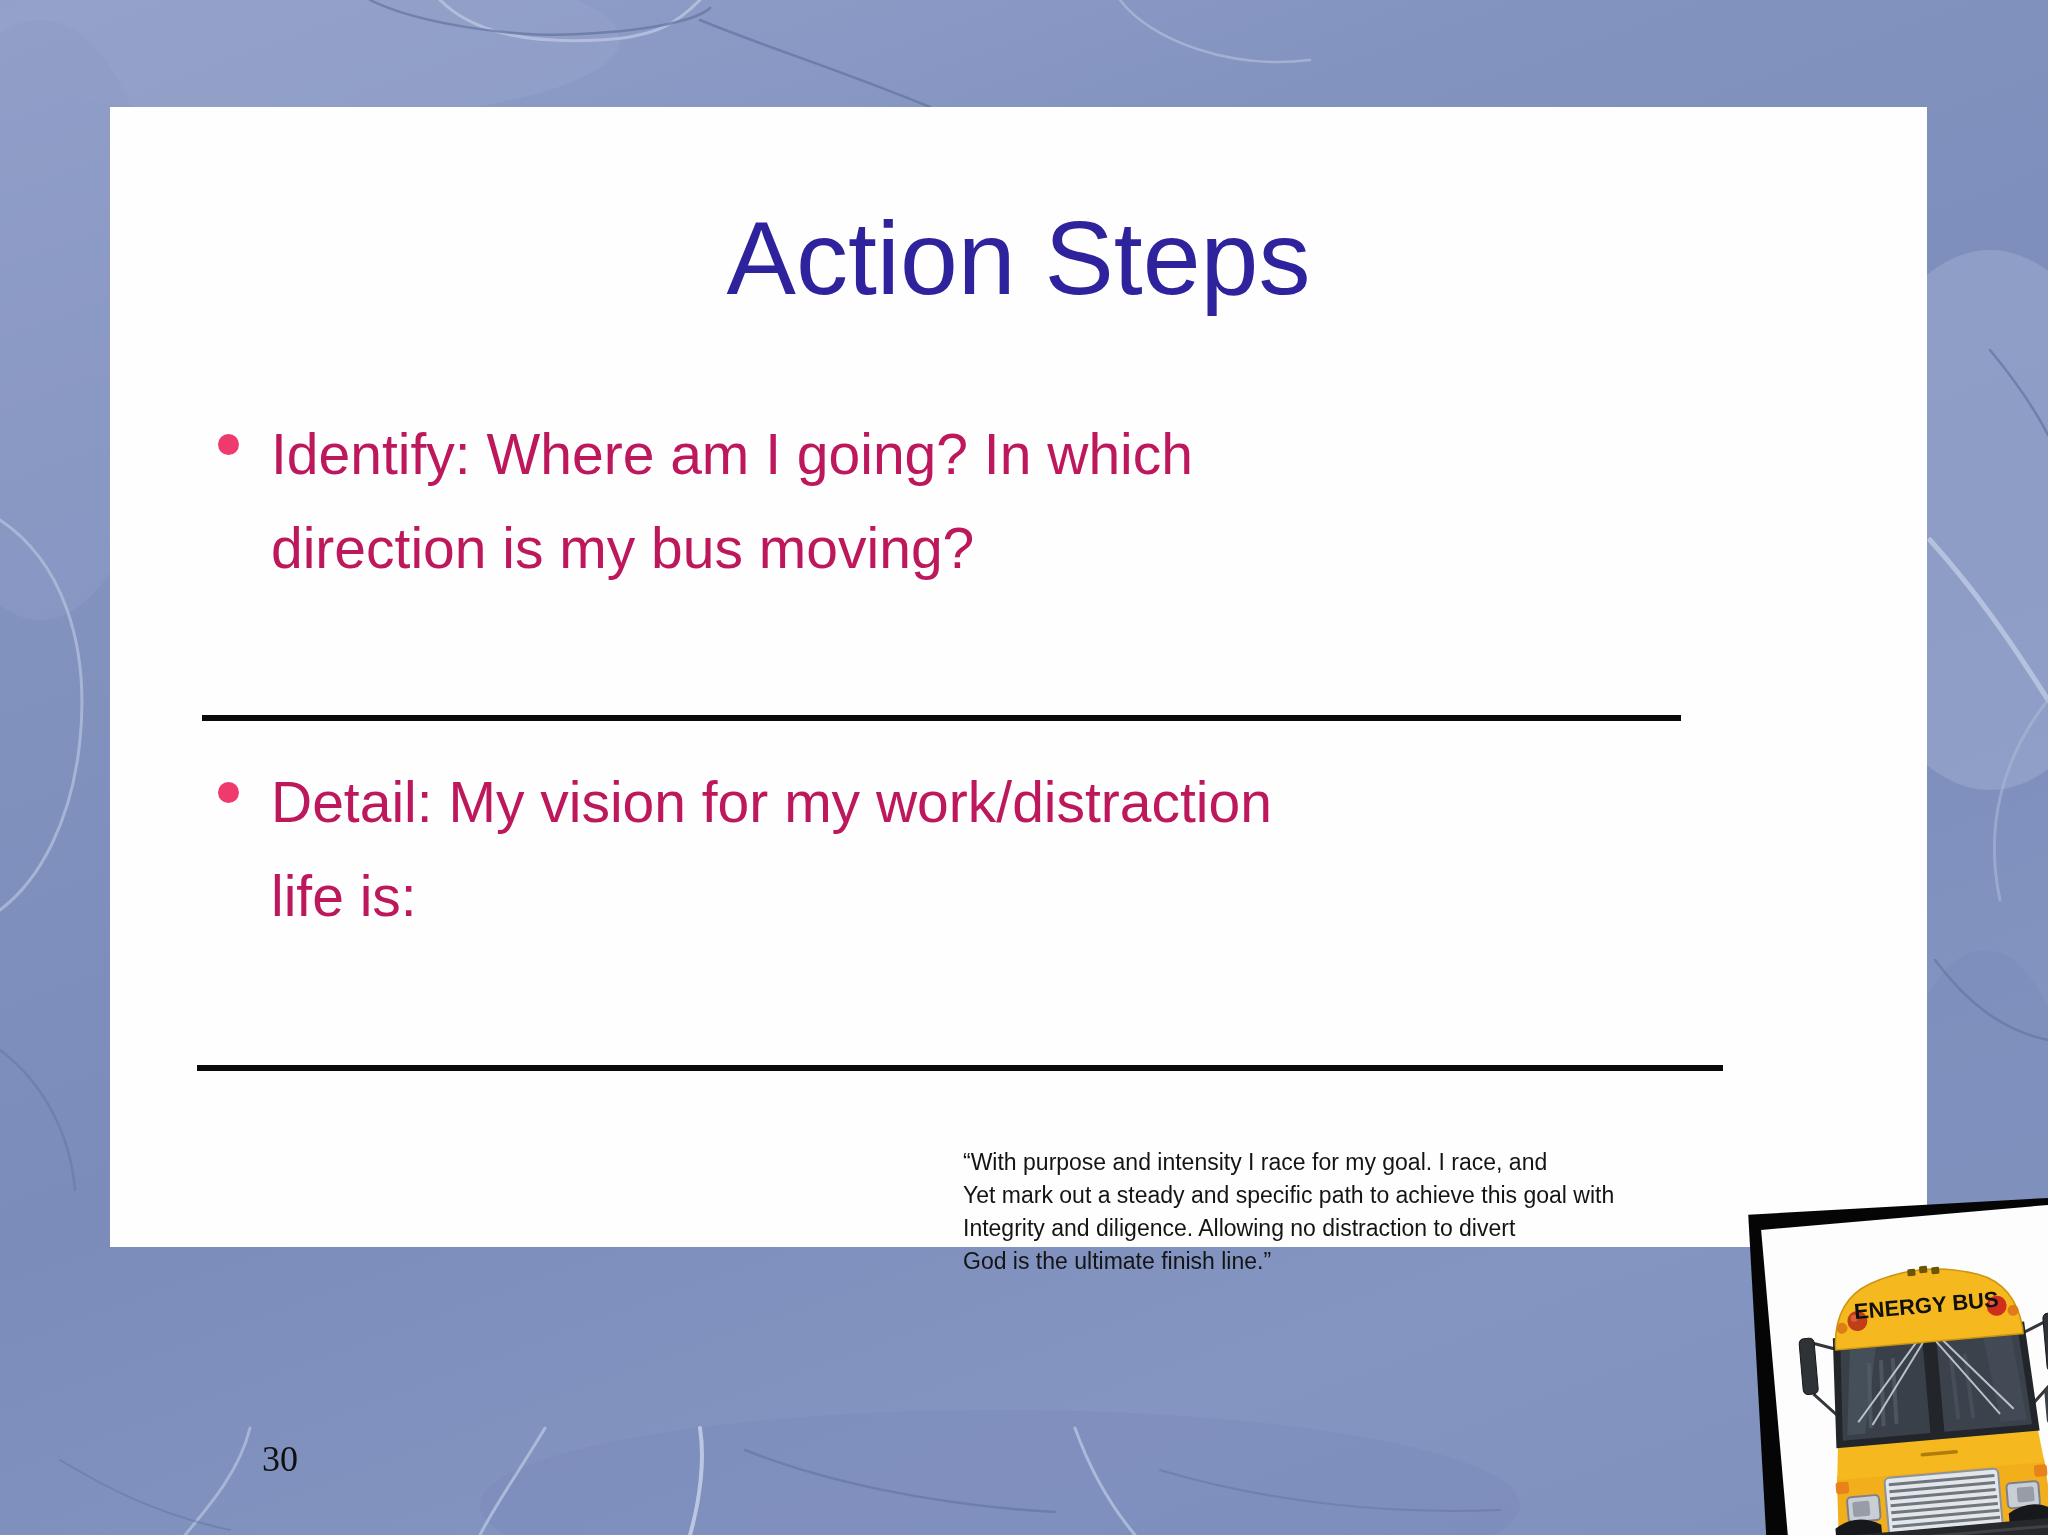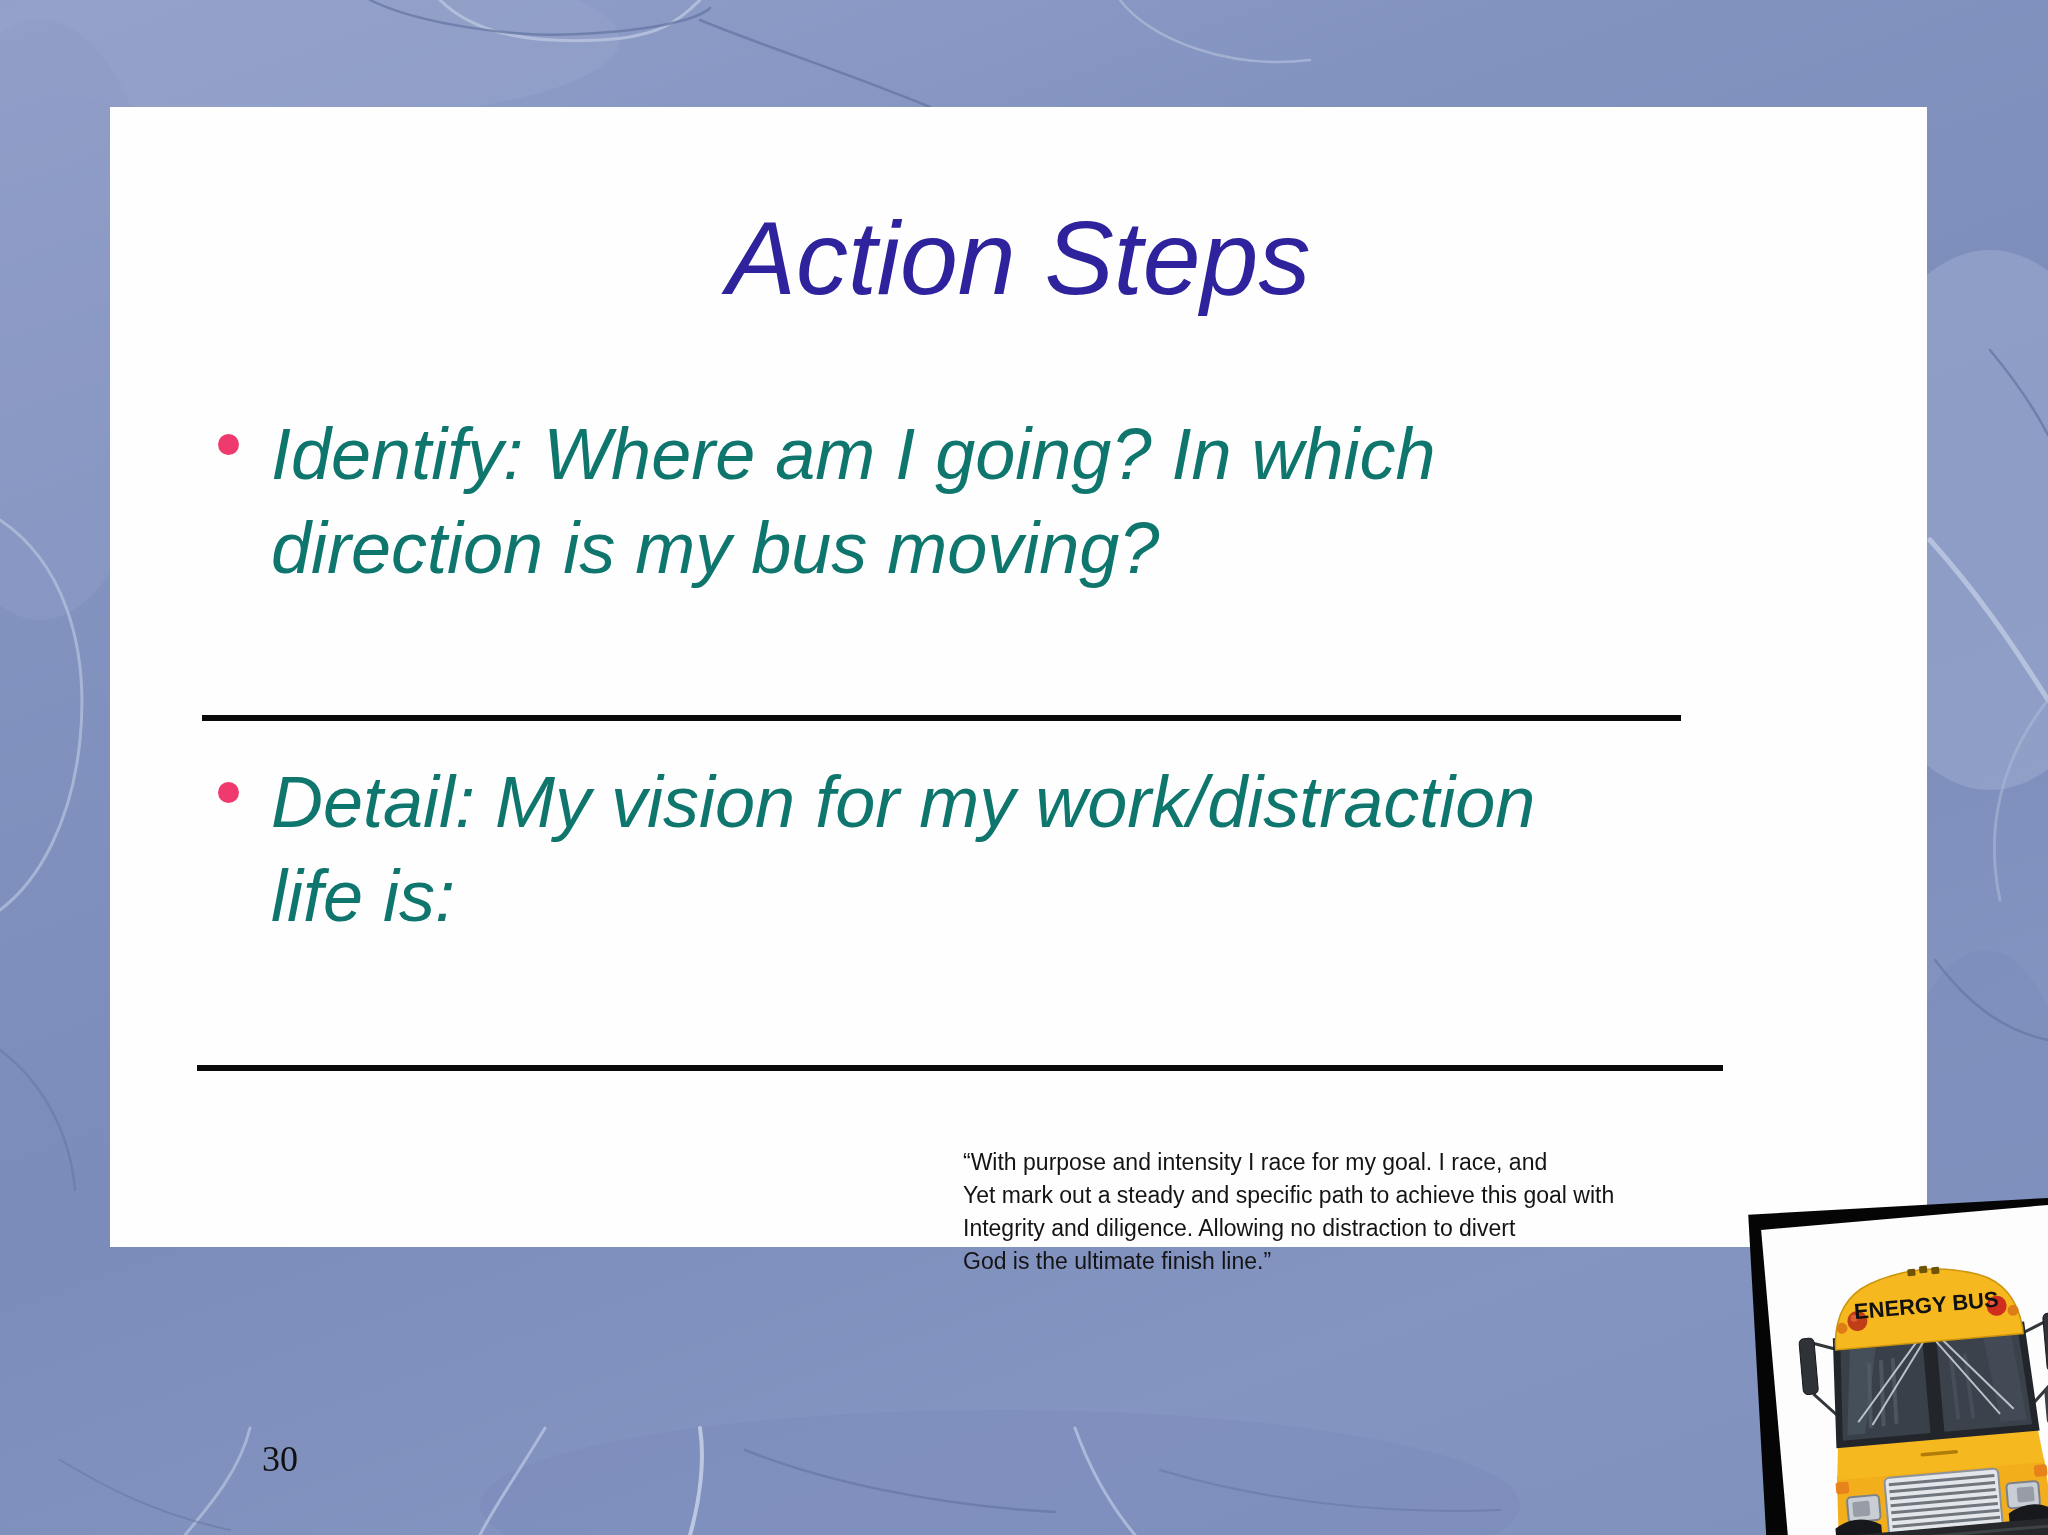--- a/index.html
+++ b/index.html
@@ -5,32 +5,32 @@
   html,body { margin:0; padding:0; }
   .page {
     position:relative; width:2048px; height:1535px; overflow:hidden;
     font-family:"Liberation Sans", sans-serif;
     background:linear-gradient(160deg,#93a1ca 0%,#8393c0 25%,#7b8cba 55%,#8595c2 80%,#7f90bd 100%);
   }
   .bg-svg { position:absolute; left:0; top:0; z-index:0; }
 
   .slide {
     position:absolute; left:110px; top:107px; width:1817px; height:1140px;
-    background:#fefefe; z-index:1;font-style:italic;
+    background:#fefefe; z-index:1;
   }
   .title {
     position:absolute; left:0; right:0; top:92px; margin:0;
     text-align:center; font-size:104px; font-weight:400; letter-spacing:0;
   }
   .bullet { position:absolute; display:flex; align-items:flex-start; }
   .bullet .dot {
     flex:0 0 auto; width:21px; height:21px; border-radius:50%;
     margin:27px 32px 0 0;
   }
-  .btext { font-size:72px; line-height:94px; color:#0f766e; }
+  .btext { font-size:57px; line-height:94px; color:#be185d; }
   .b1 { left:108px; top:300px; }
   .b2 { left:108px; top:648px; }
   .rule { position:absolute; height:6px; background:#0a0a0a; }
   .rule1 { left:92px;  top:608px; width:1479px; }
   .rule2 { left:87px;  top:958px; width:1526px; }
 
   .quote {
     position:absolute; left:963px; top:1146px; width:1085px;
     font-size:23px; line-height:33px; color:#141414; z-index:5;
   }

